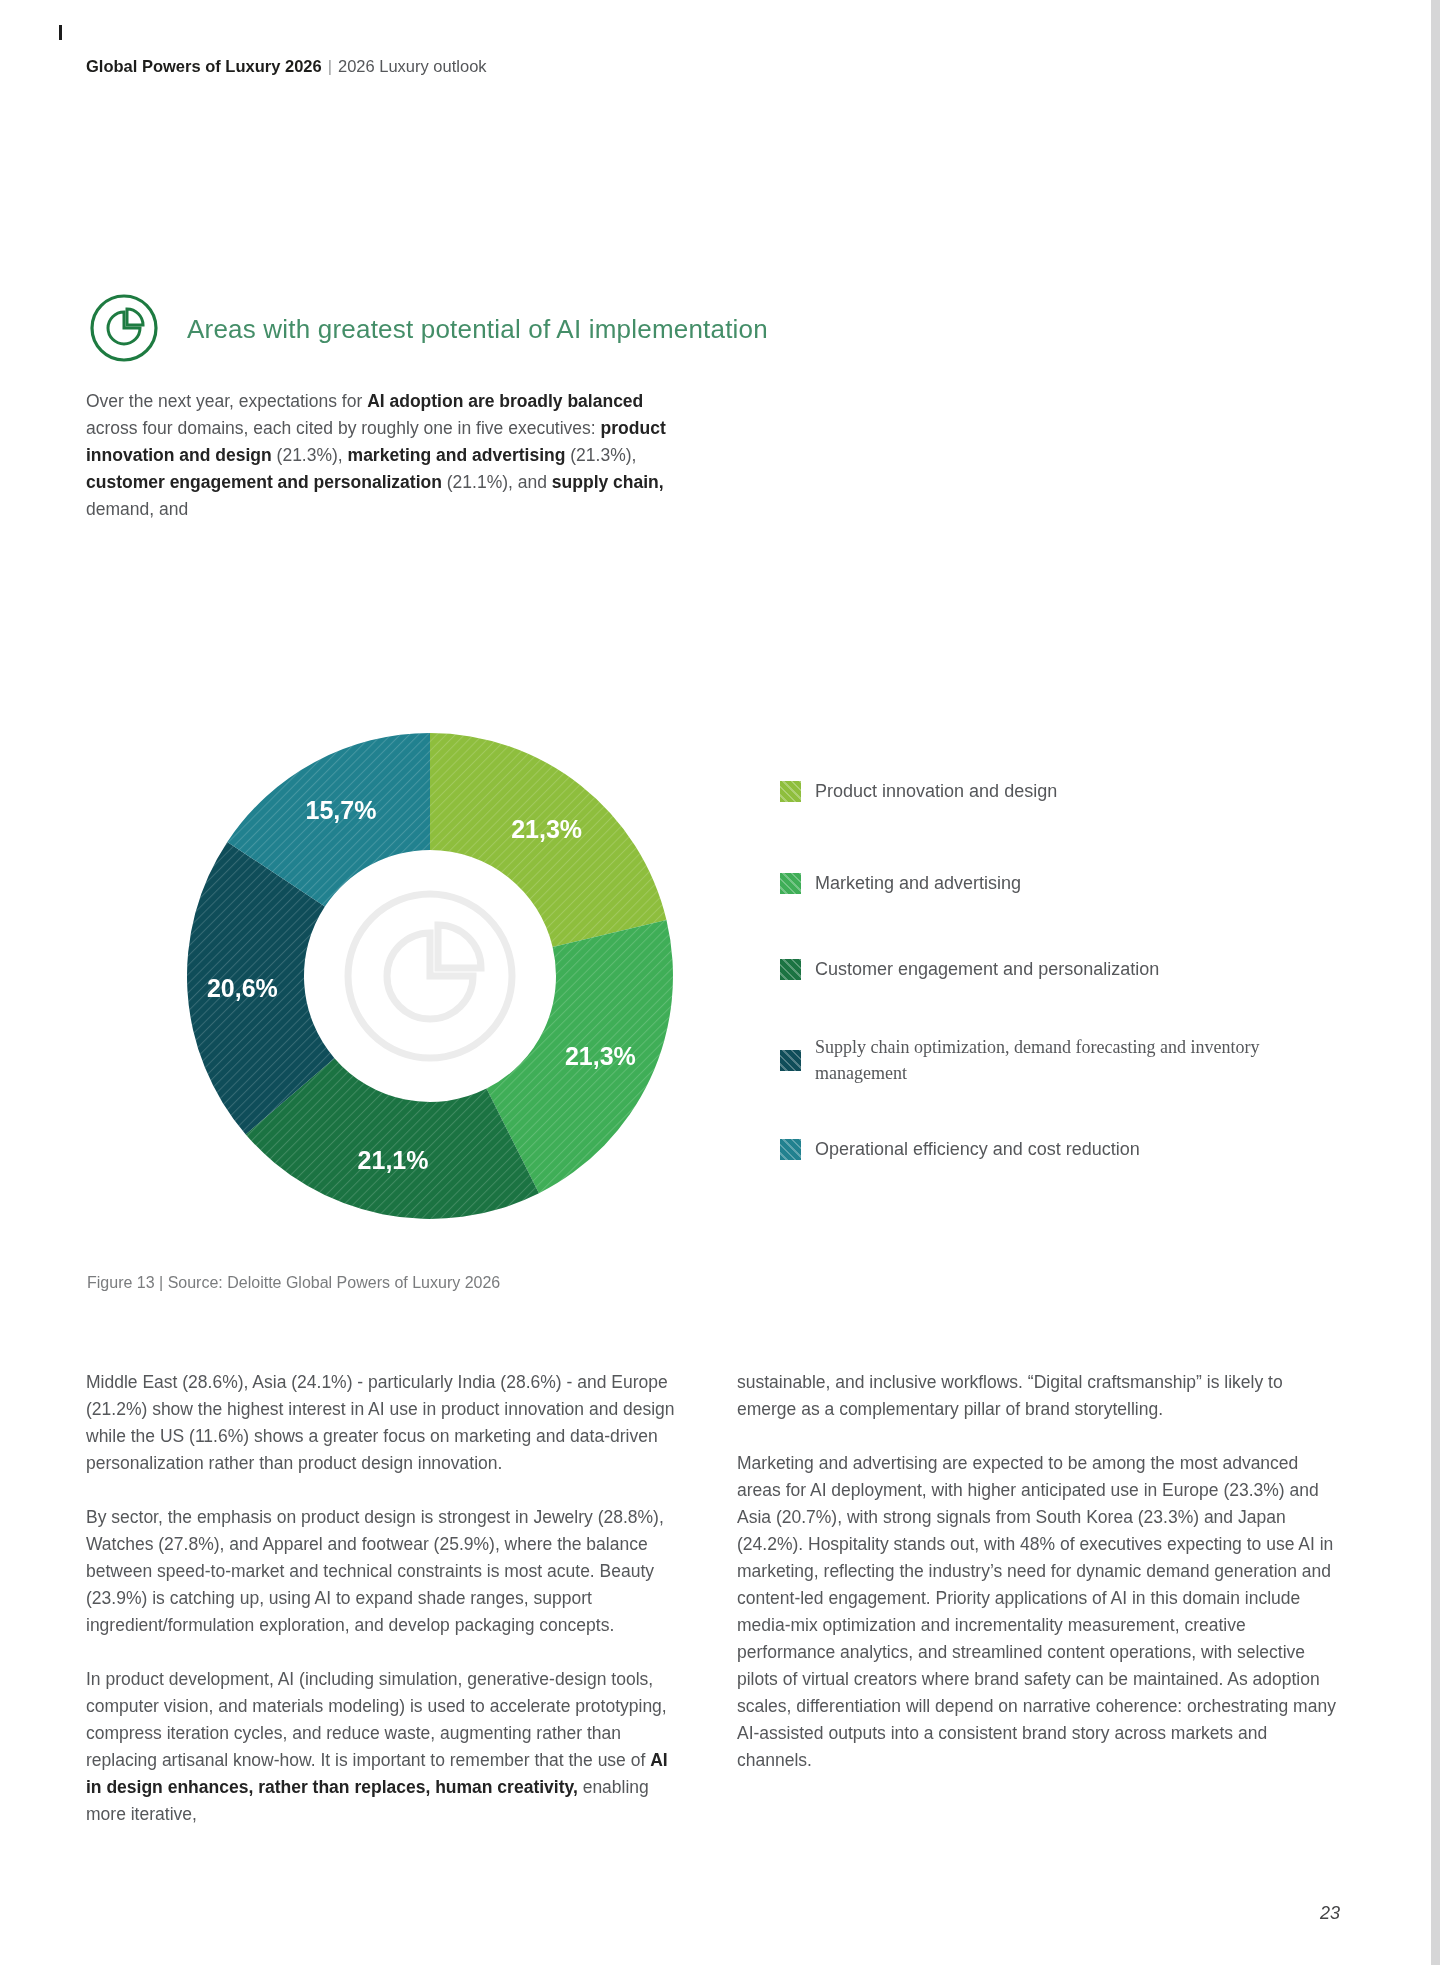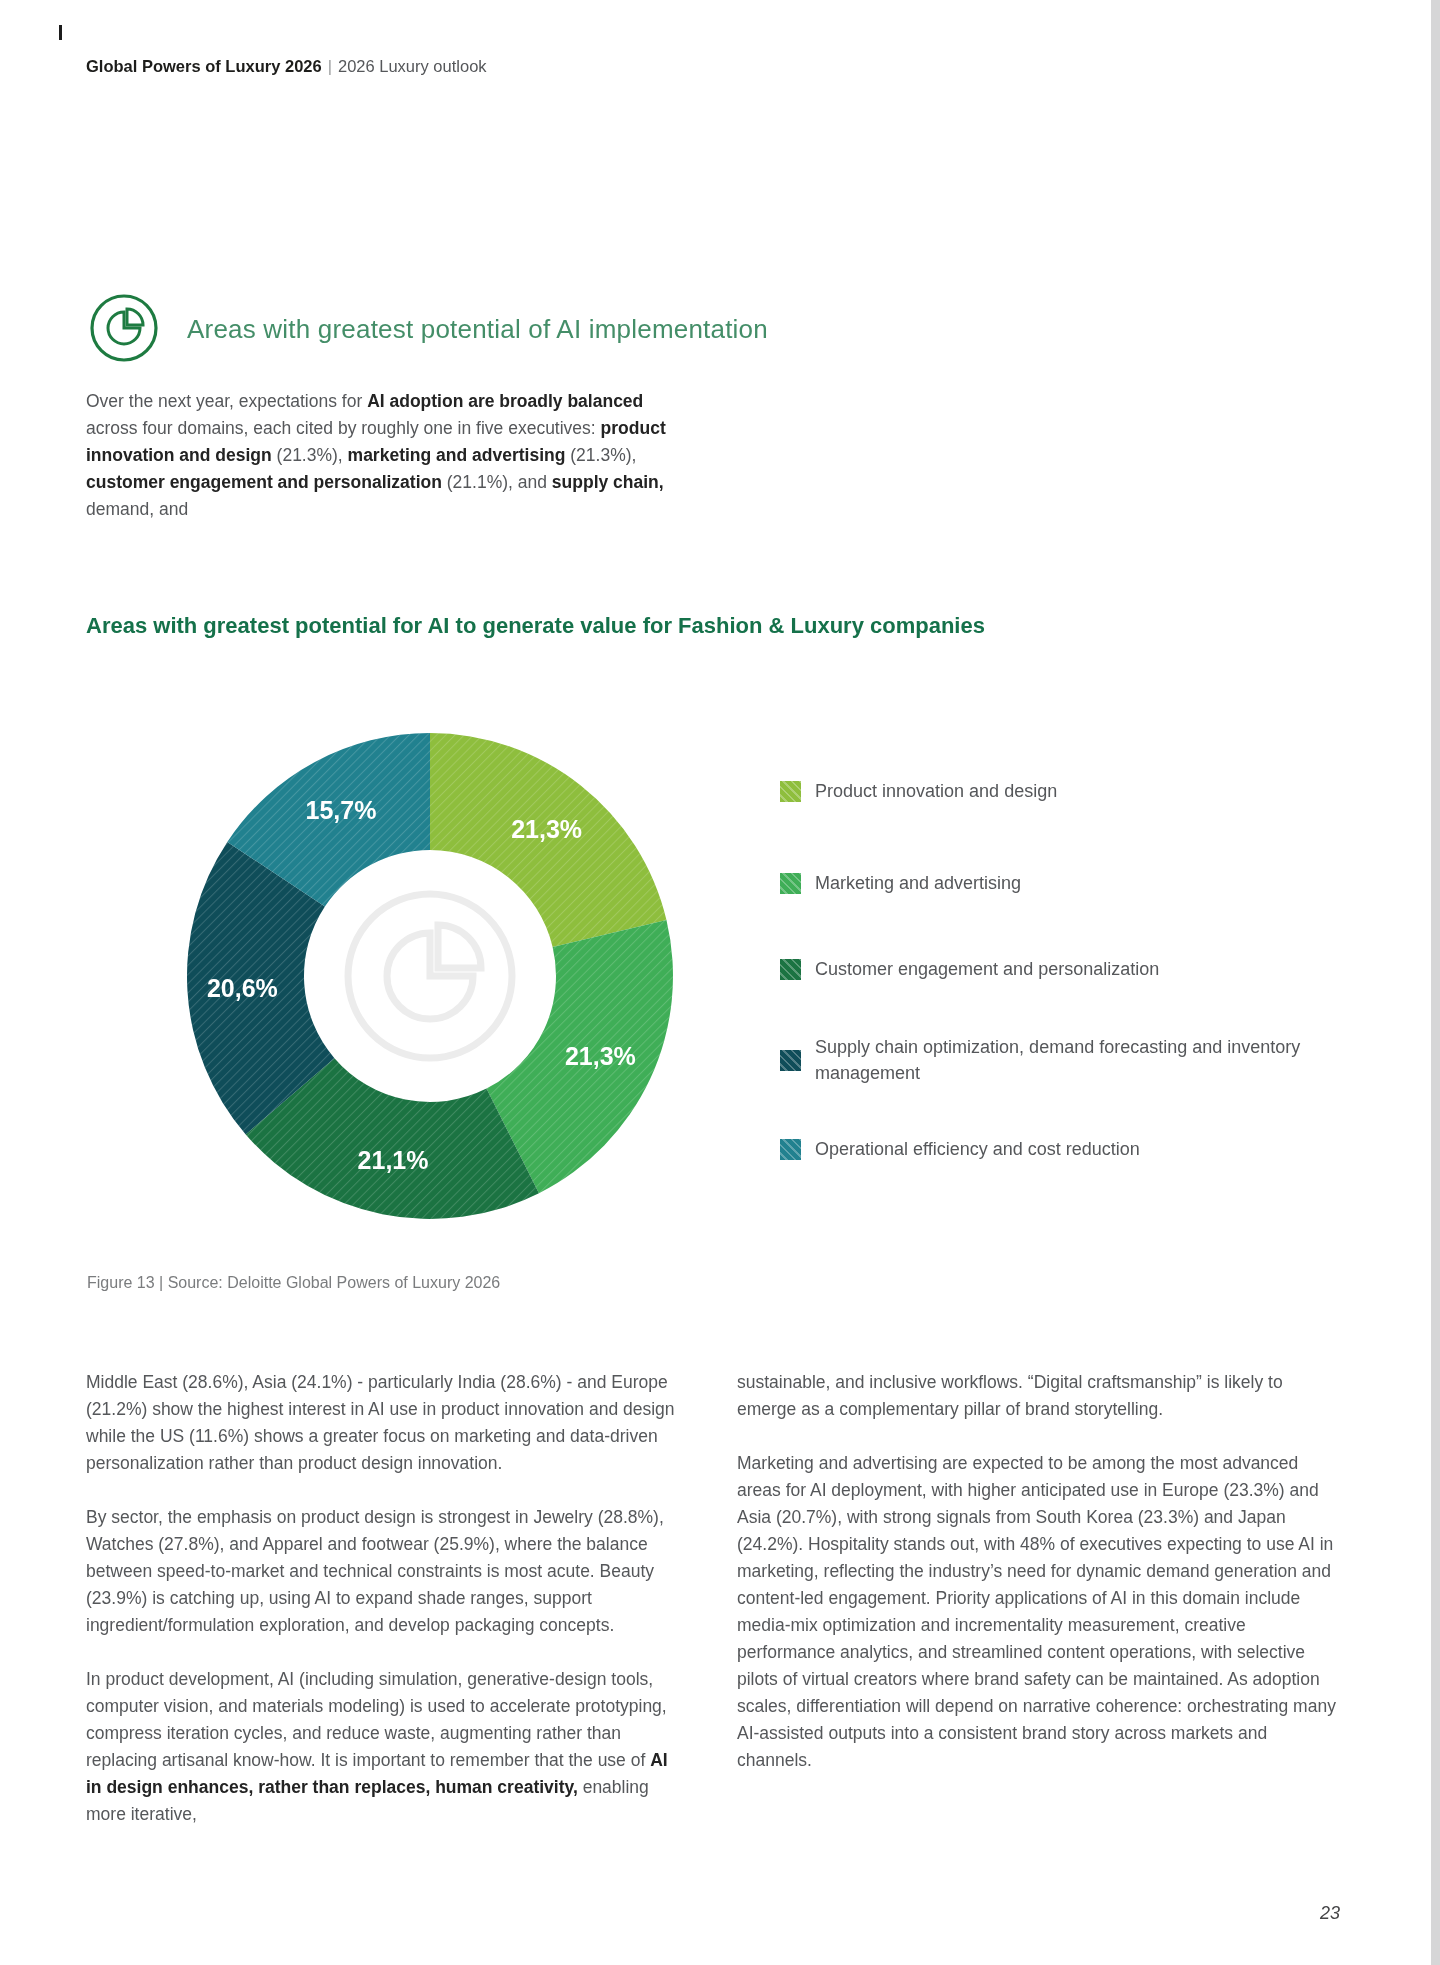--- a/index.html
+++ b/index.html
@@ -59,21 +59,20 @@
     <path d="M 40 24 A 16 16 0 1 0 56 40 L 40 40 Z" fill="#ffffff" stroke="#1e7b41" stroke-width="3"></path>
     <path d="M 43 37 L 43 21 A 16 16 0 0 1 59 37 Z" fill="#ffffff" stroke="#1e7b41" stroke-width="3"></path>
   </svg>
 
   <h1 class="section-title">Areas with greatest potential of AI implementation</h1>
 
   <div class="col intro-left">
       <p><span>Over the next year, expectations for </span><b>AI adoption are broadly balanced</b><span> across four domains, each cited by roughly one in five executives: </span><b>product innovation and design</b><span> (21.3%), </span><b>marketing and advertising</b><span> (21.3%), </span><b>customer engagement and personalization</b><span> (21.1%), and </span><b>supply chain,</b><span> demand, and</span></p>
     </div>
 
-  <h2 class="chart-heading">Areas with greatest potential for AI to generate value for Fashion &amp; Luxury companies</h2>
 
   <svg class="donut-svg" id="donut" width="520" height="520" viewBox="0 0 520 520">
     <defs>
       <pattern id="sliceHatch" width="6.5" height="6.5" patternUnits="userSpaceOnUse" patternTransform="rotate(-45)">
         <line x1="0" y1="0" x2="6.5" y2="0" stroke="#ffffff" stroke-width="2" opacity="0.17"></line>
       </pattern>
     </defs>
     <g>
       <circle cx="260" cy="260" r="82" fill="none" stroke="#ececec" stroke-width="7"></circle>
       <path d="M 260 217 A 43 43 0 1 0 303 260 L 260 260 Z" fill="none" stroke="#ececec" stroke-width="7"></path>
@@ -106,21 +105,21 @@
         <div class="legend-label">Product innovation and design</div>
       </div>
       <div class="legend-row" style="top: 883px;">
         <div class="legend-swatch" style="background-color: rgb(63, 174, 87);"></div>
         <div class="legend-label">Marketing and advertising</div>
       </div>
       <div class="legend-row" style="top: 969px;">
         <div class="legend-swatch" style="background-color: rgb(27, 115, 66);"></div>
         <div class="legend-label">Customer engagement and personalization</div>
       </div>
-      <div class="legend-row" style="top: 1060px;">
+      <div class="legend-row" style="top: 1060px; font-family: Liberation Serif, serif;">
         <div class="legend-swatch" style="background-color: rgb(15, 77, 89);"></div>
         <div class="legend-label">Supply chain optimization, demand forecasting and inventory management</div>
       </div>
       <div class="legend-row" style="top: 1149px;">
         <div class="legend-swatch" style="background-color: rgb(33, 129, 143);"></div>
         <div class="legend-label">Operational efficiency and cost reduction</div>
       </div>
     </div>
 
   <div class="figure-caption">Figure 13 | Source: Deloitte Global Powers of Luxury 2026</div>

